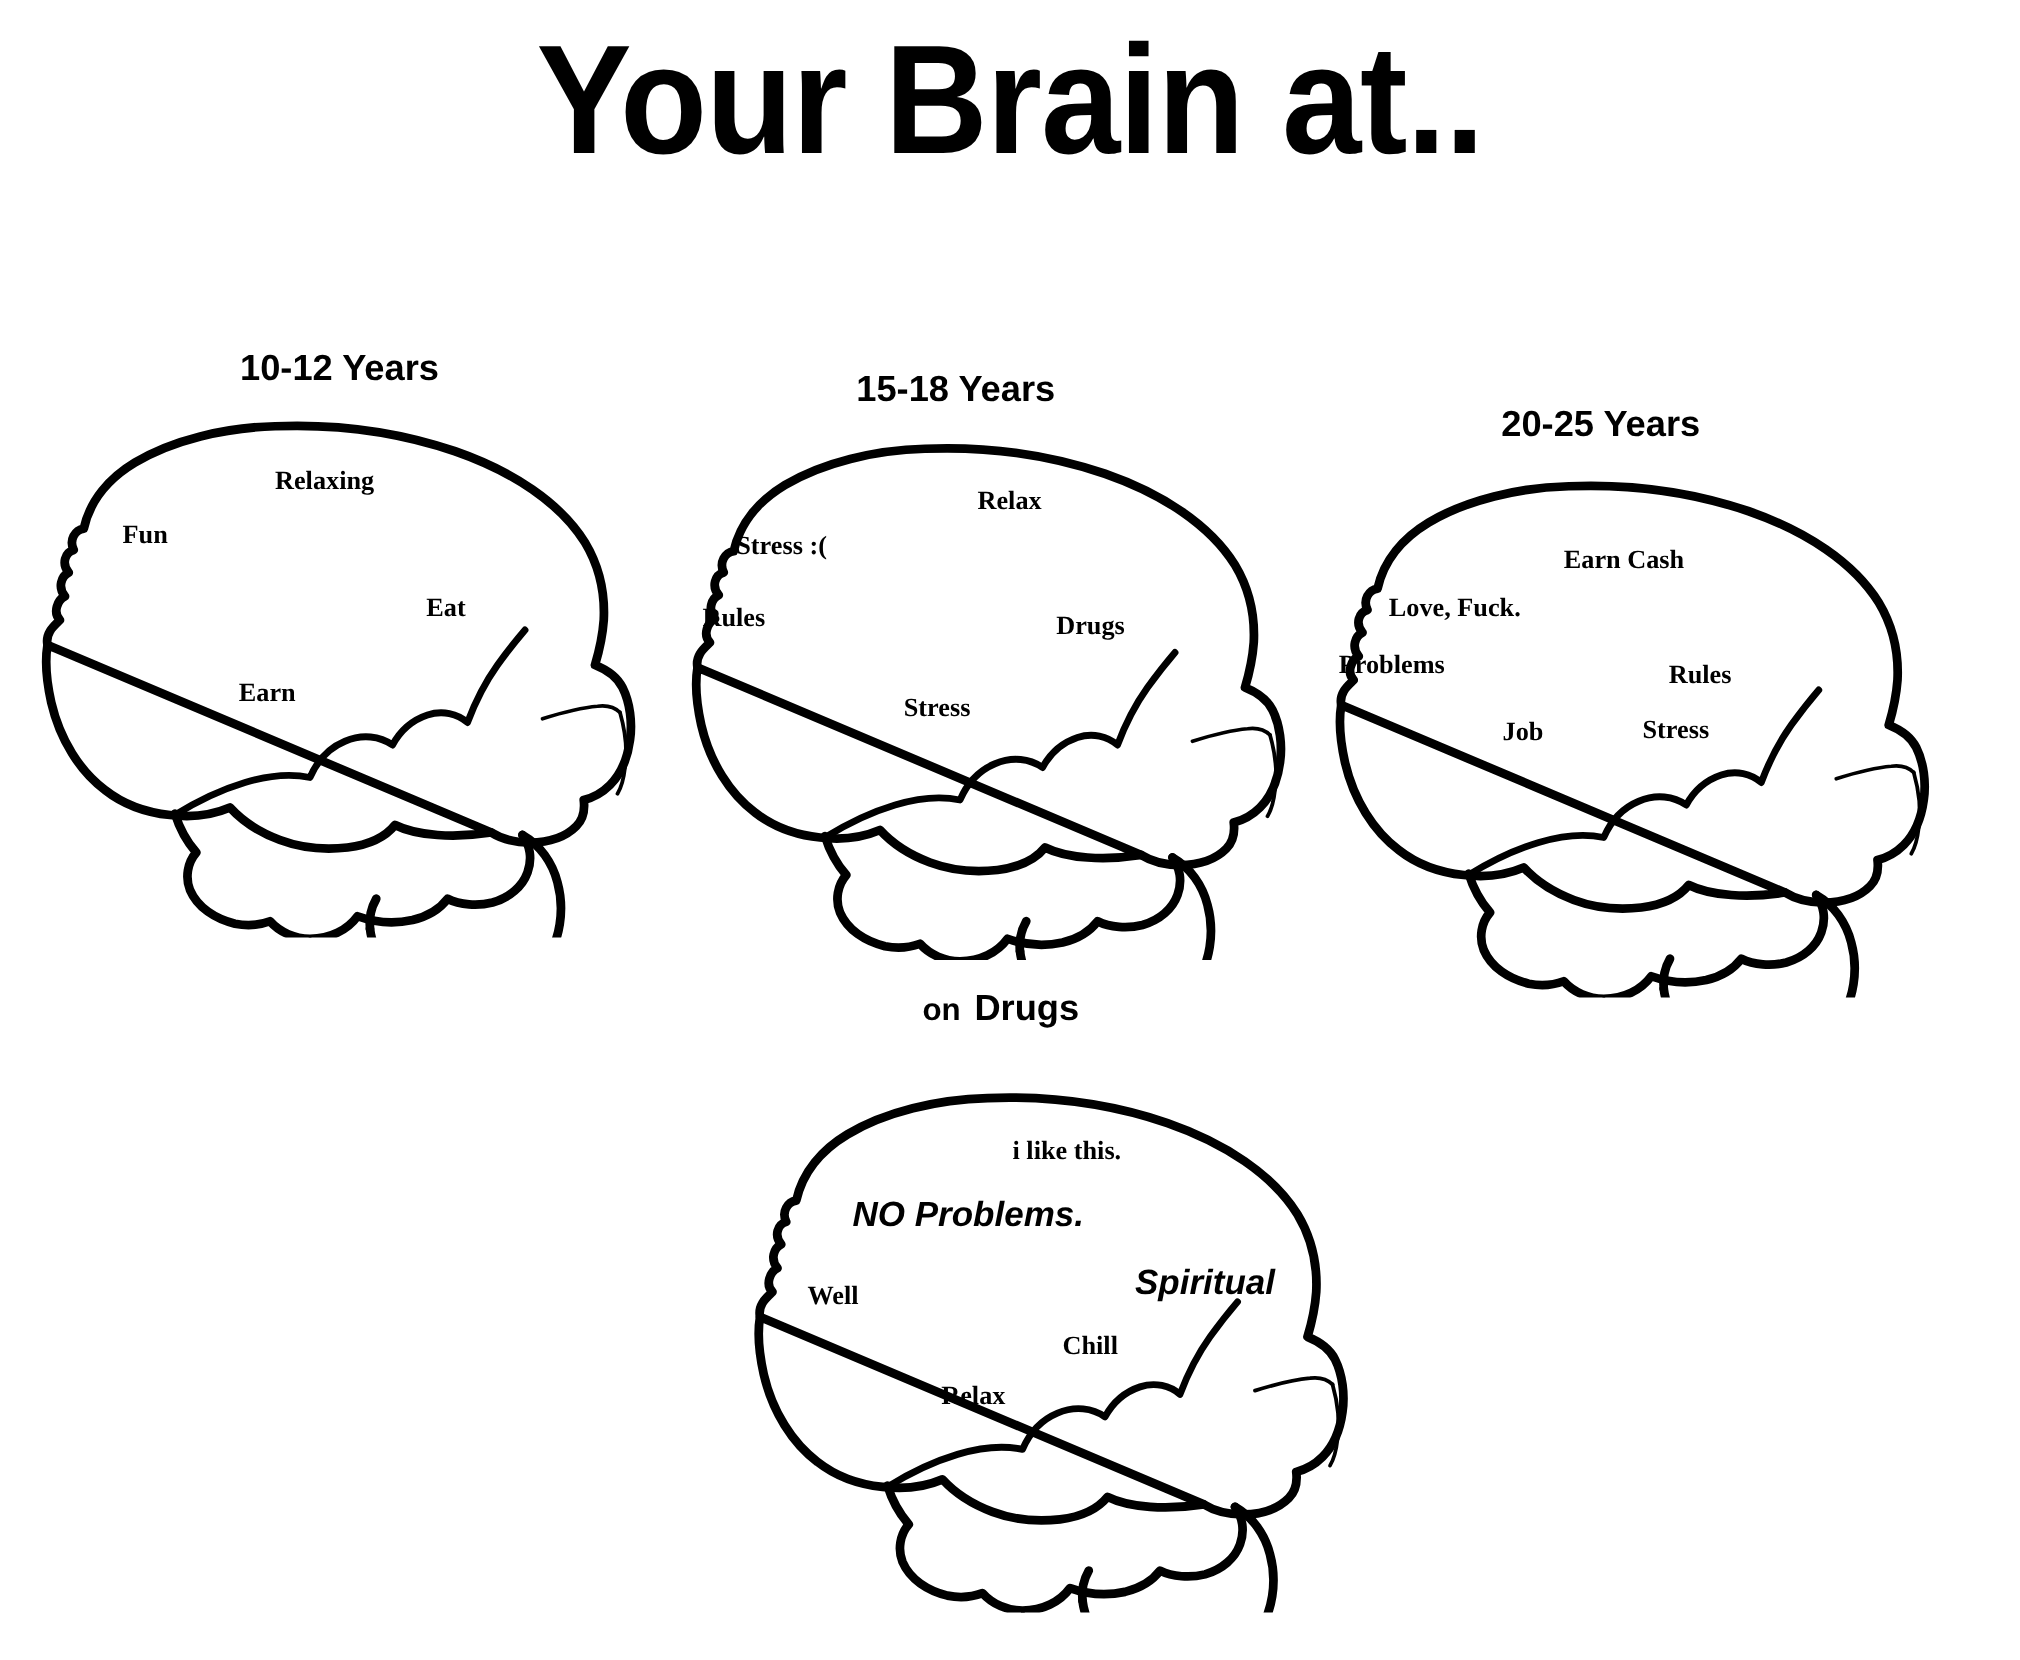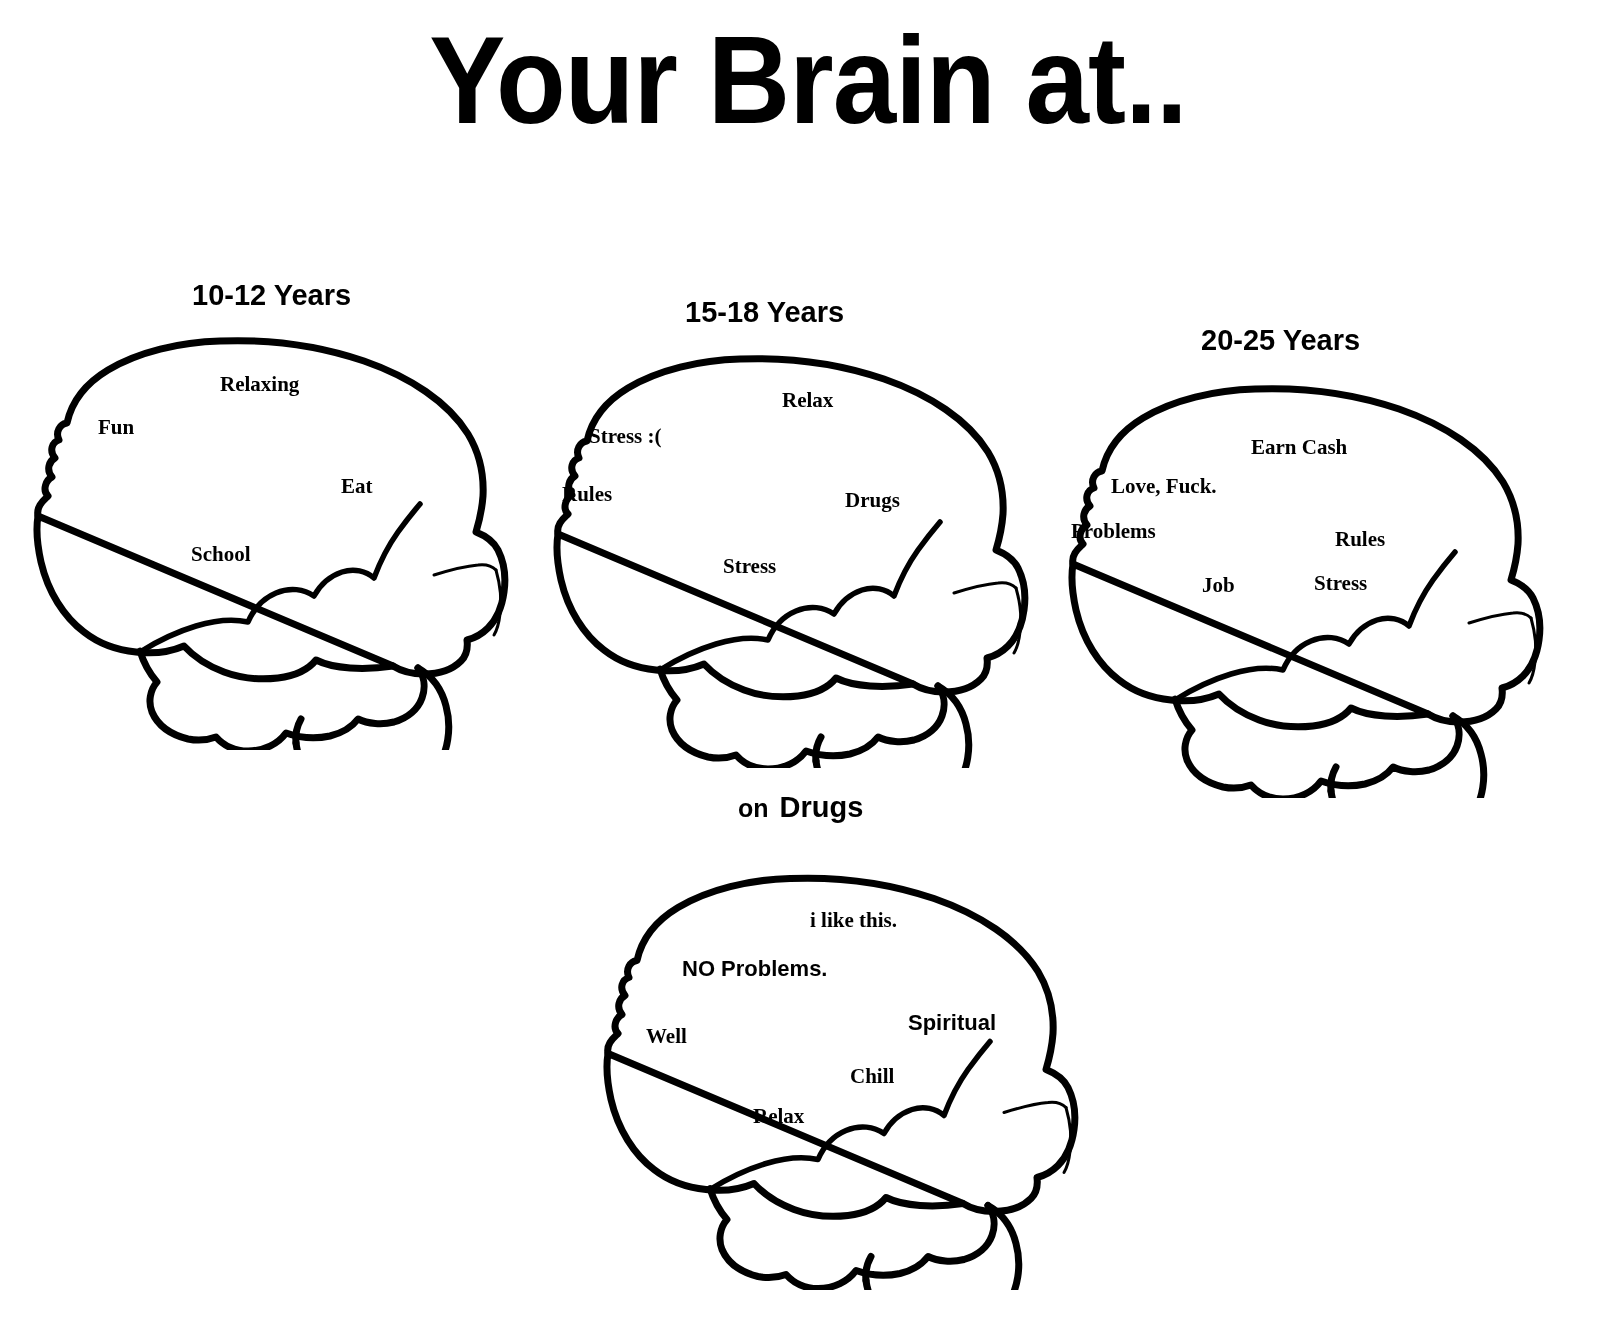--- a/index.html
+++ b/index.html
@@ -77,21 +77,21 @@
     position: absolute;
     font-family: "Liberation Sans", sans-serif;
     font-weight: bold;
     line-height: 1;
     white-space: nowrap;
     color: #000;
   }
 
   
   .lbl-lg { font-size: 21px; font-family: Liberation Serif, serif; }
-  .lbl-md { font-size: 22px; }
+  .lbl-md { font-size: 28px; font-style: italic; }
 
   .heading-on-drugs .word-on { font-size: 25px; }
   .heading-on-drugs .word-drugs { font-size: 29px; margin-left: 11px; }
   .heading-on-drugs {
     display: inline-flex;
     align-items: baseline;
   }
 </style>
 </head>
 <body>
@@ -174,21 +174,21 @@
       <path class="thin" d="M 268 468 C 278 470 288 469 296 465"></path>
       <path class="thin" d="M 244 452 C 262 478 284 506 302 527 C 312 539 320 548 324 553"></path>
       <path class="thin" d="M 324 553 C 330 558 338 559 344 556 C 350 553 352 546 349 540 C 345 532 336 520 326 507 C 312 489 296 469 282 453"></path>
       <path class="thin" d="M 282 453 C 276 459 270 463 266 466"></path>
     </svg>
   </div>
 
   <div class="brain-label lbl-lg" style="left:200px; top:104px;">Relaxing</div>
   <div class="brain-label lbl-lg" style="left:78px; top:147px;">Fun</div>
   <div class="brain-label lbl-lg" style="left:321px; top:206px;">Eat</div>
-  <div class="brain-label lbl-lg" style="left:171px; top:274px;">School</div>
+  <div class="brain-label lbl-lg" style="left:171px; top:274px;">Earn</div>
 </div>
 
 <div class="panel" style="left:540px; top:288px; width:500px; height:480px;">
 
   <div class="panel-heading" style="left:145px; top:10px;">15-18 Years</div>
 
   <div class="brain-wrap" style="left:0px; top:60px;">
     <svg class="brain-svg" width="500" height="420" viewBox="0 0 500 420" aria-hidden="true">
       <path class="outline" d="M 18 186
         C 16 176 24 170 28 166

